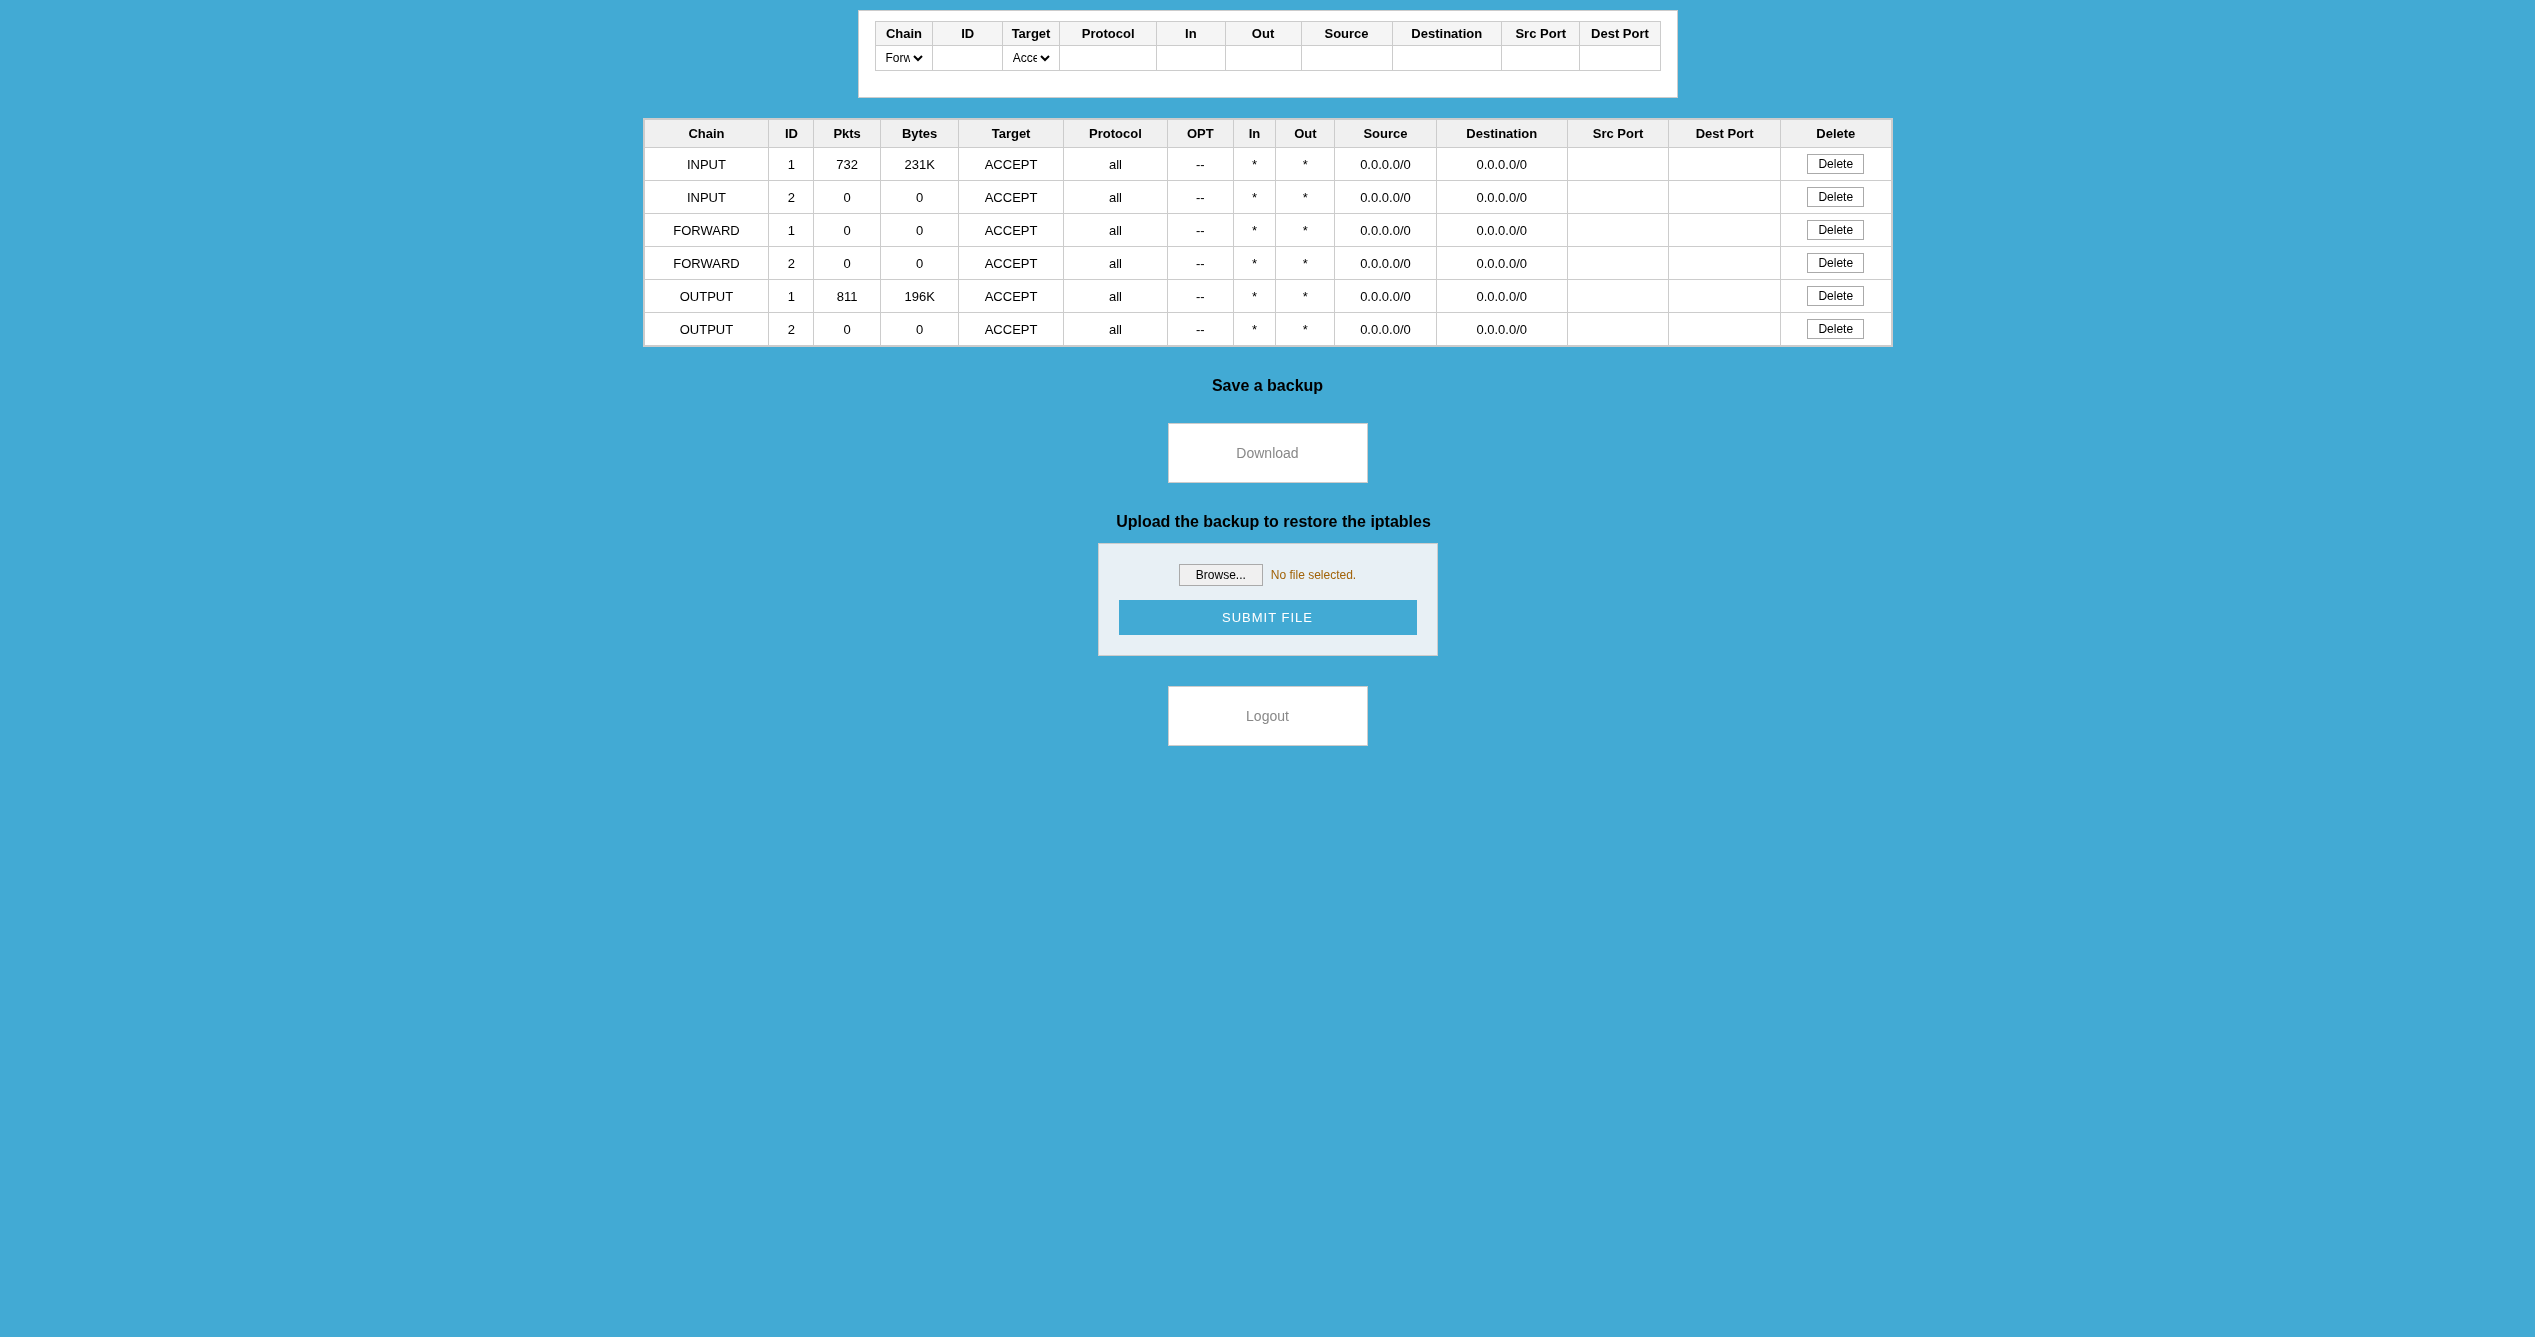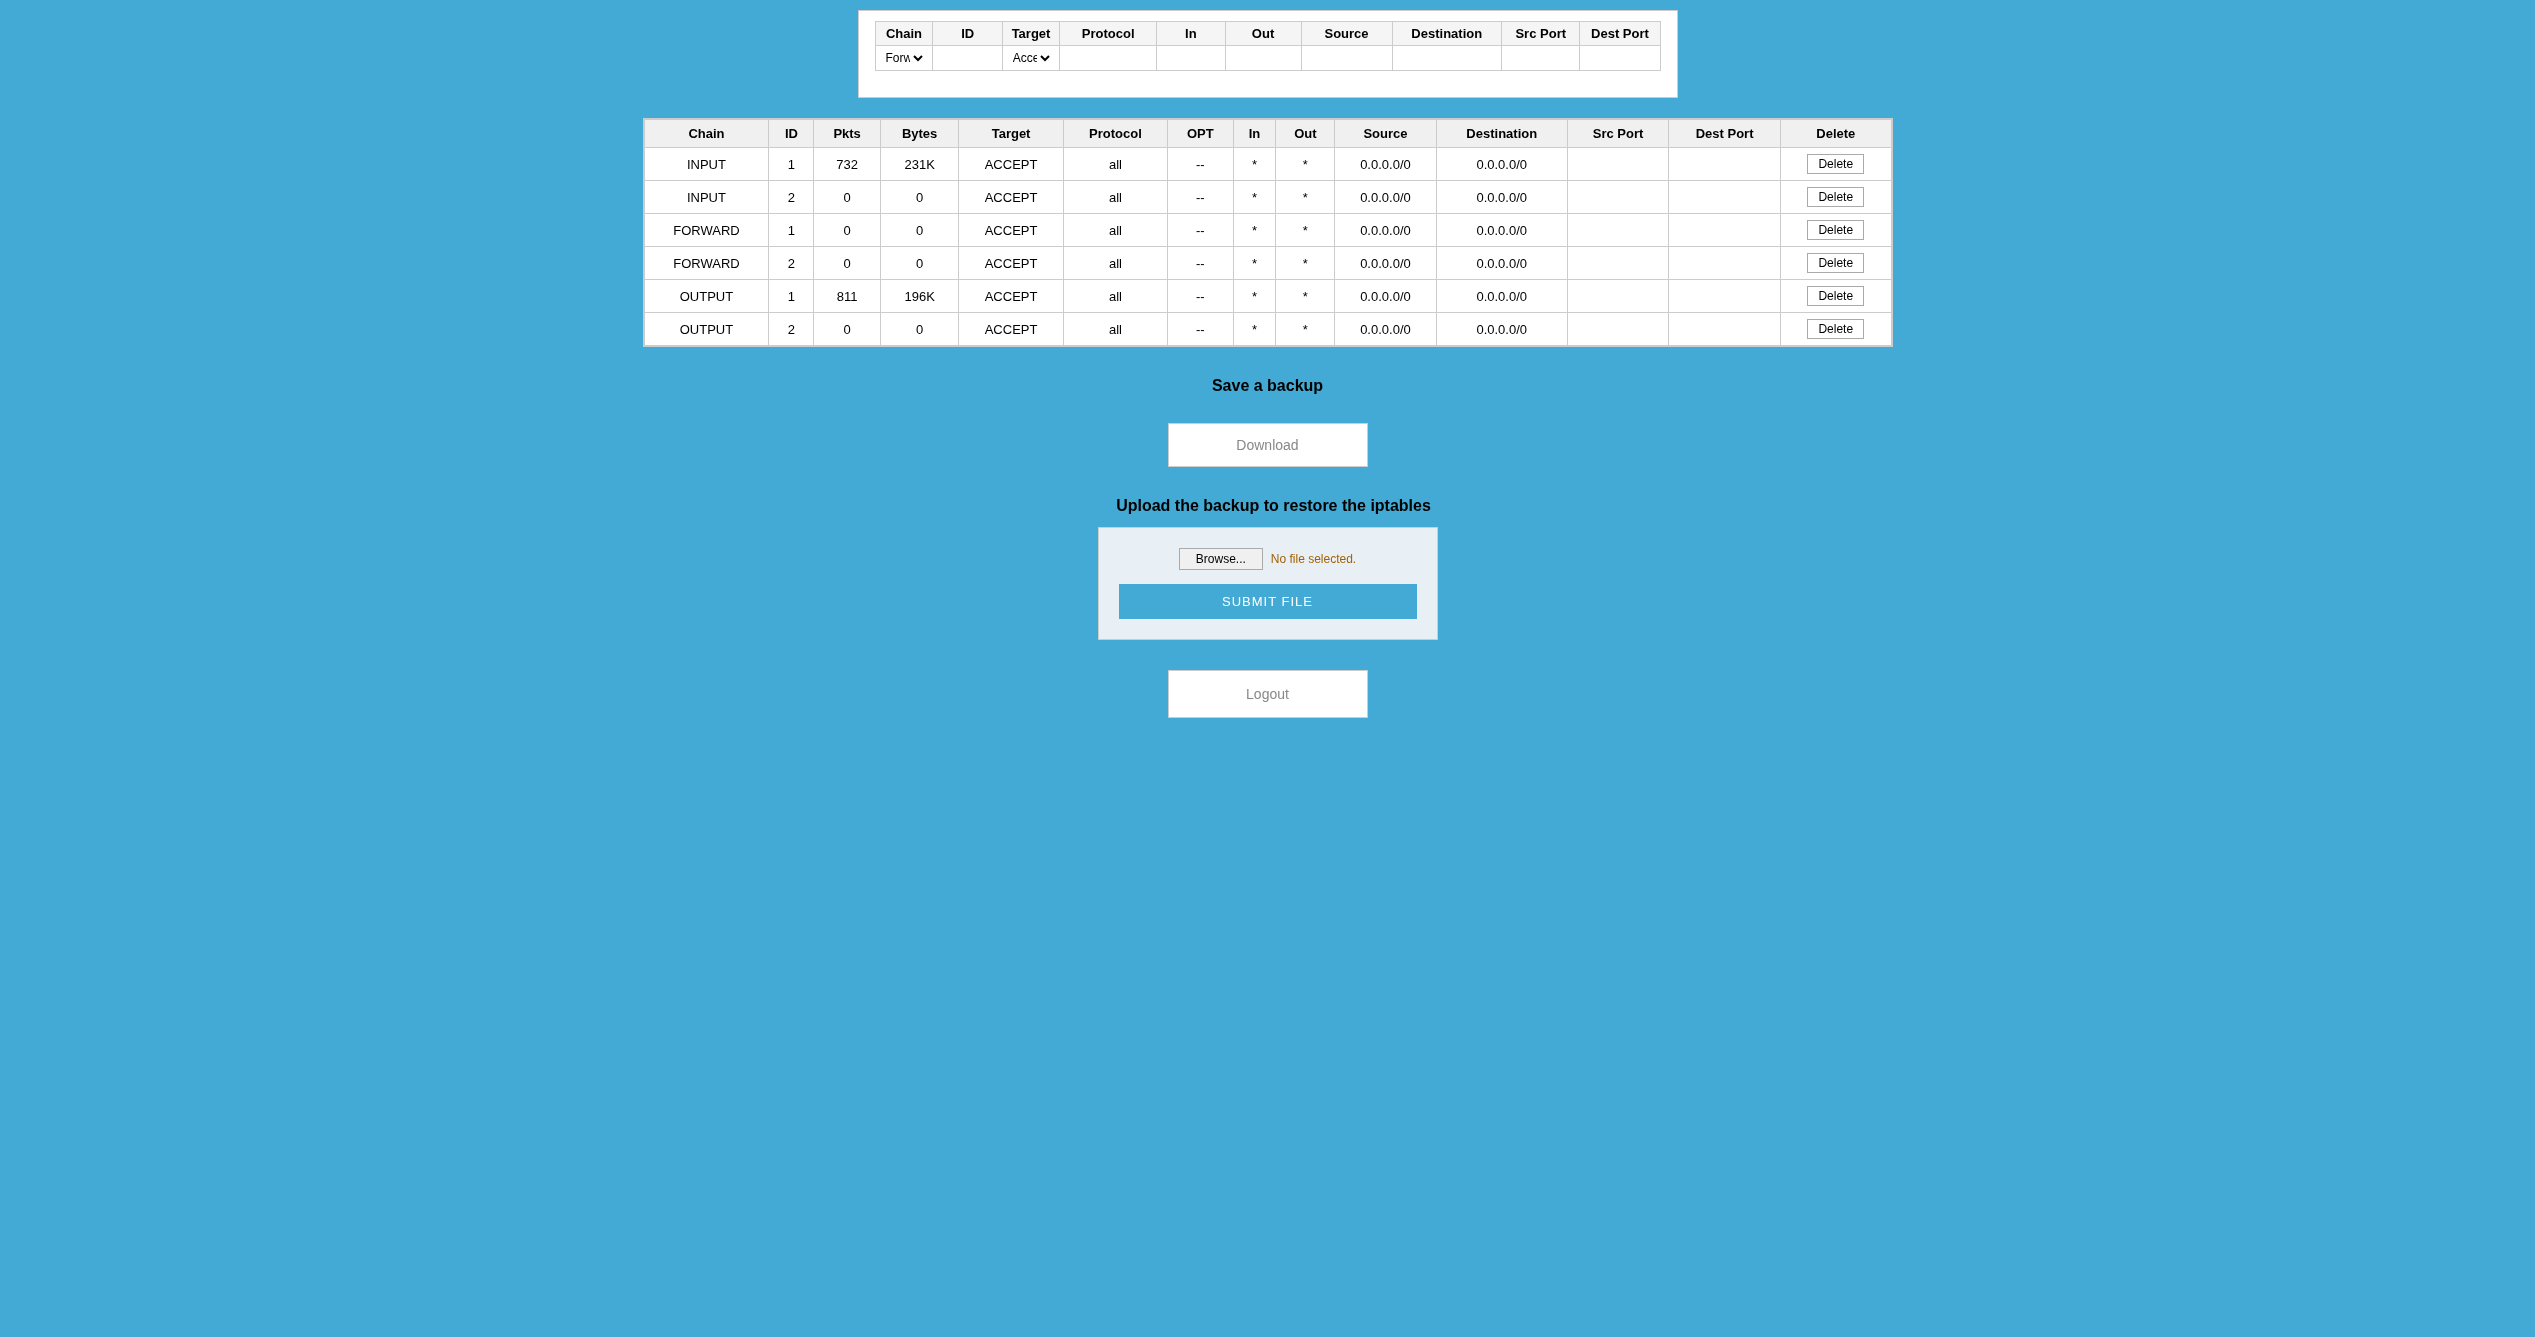--- a/index.html
+++ b/index.html
@@ -111,21 +111,21 @@
     }
 
     .download-btn-container {
       background: #fff;
       border: 1px solid #ccc;
       width: 200px;
       display: flex;
       align-items: center;
       justify-content: center;
       margin-bottom: 30px;
-      height: 44px;
+      height: 60px;
     }
 
     .download-btn {
       background: transparent;
       border: none;
       cursor: pointer;
       font-size: 14px;
       color: #888;
     }
 
@@ -182,21 +182,21 @@
       width: 100%;
     }
 
     .logout-btn-container {
       background: #fff;
       border: 1px solid #ccc;
       width: 200px;
       display: flex;
       align-items: center;
       justify-content: center;
-      height: 48px;
+      height: 60px;
     }
 
     .logout-btn {
       background: transparent;
       border: none;
       cursor: pointer;
       font-size: 14px;
       color: #888;
     }
   </style>

